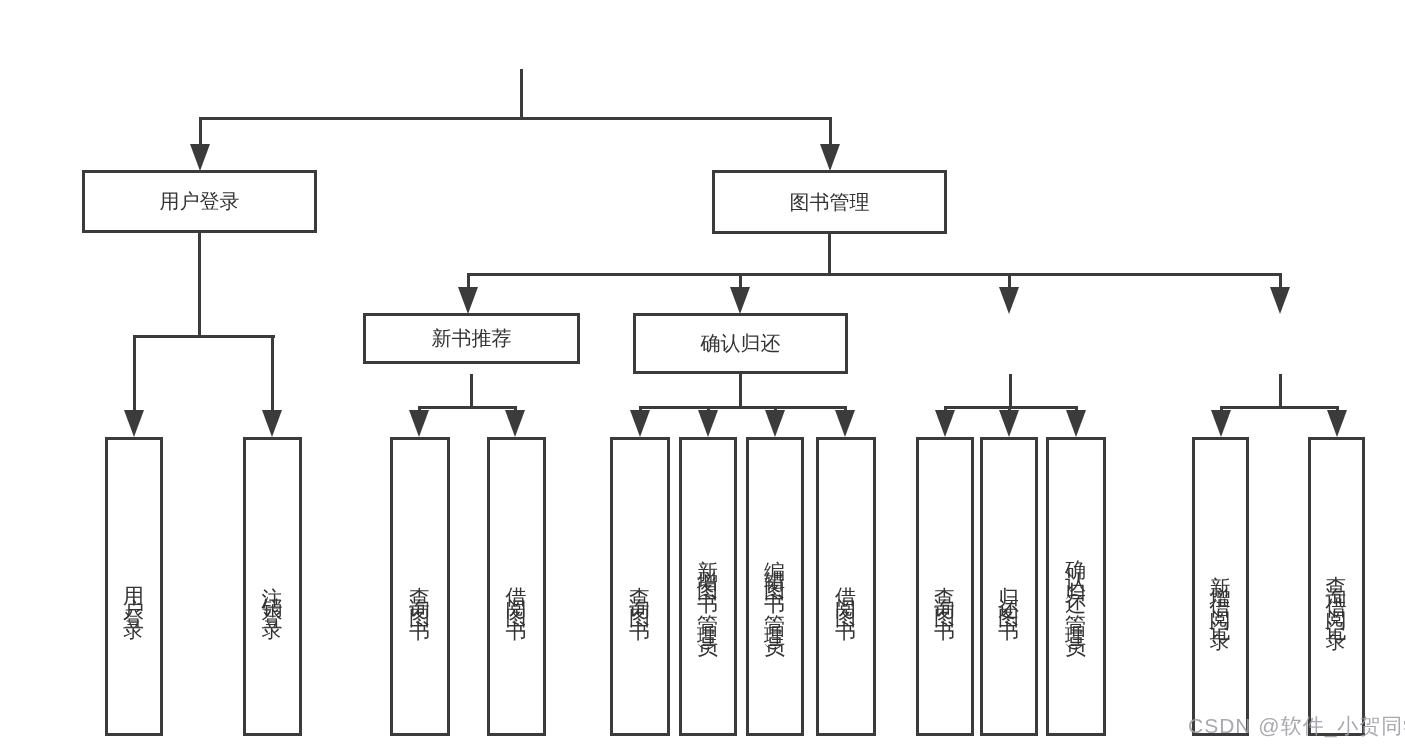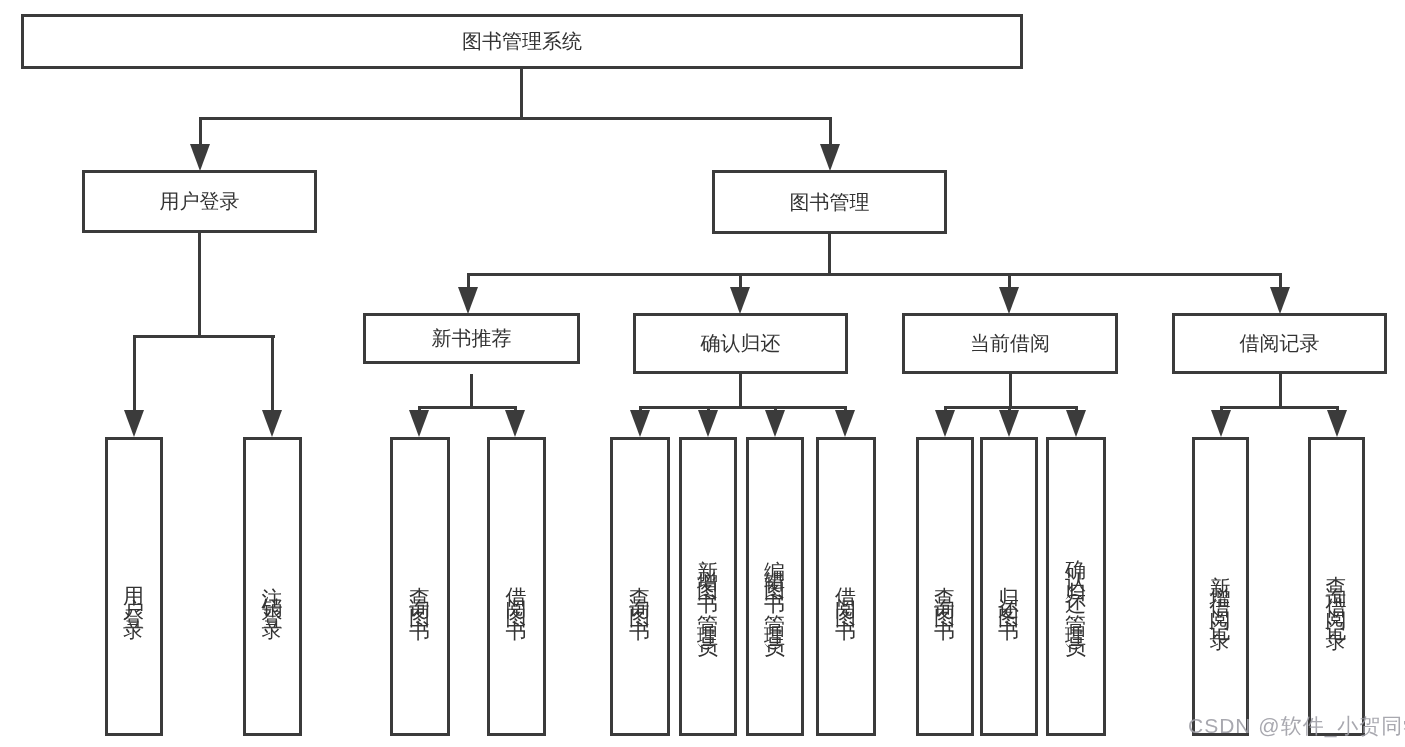--- a/index.html
+++ b/index.html
@@ -30,23 +30,20 @@
     position:absolute;left:1188px;top:712px;z-index:9;
     font-size:21px;color:rgba(158,158,166,0.9);letter-spacing:1px;
     white-space:nowrap;
   }
 </style>
 </head>
 <body>
 
 <div class="canvas">
 
-  <div class="box" style="left:21px;top:14px;width:1002px;height:55px;">
-    <span>图书管理系统</span>
-  </div>
 
   <div class="vl" style="left:520px;top:69px;height:50px;"></div>
   <div class="hl" style="left:199px;top:117px;width:633px;"></div>
   <div class="vl" style="left:199px;top:117px;height:30px;"></div>
   <div class="ah" style="left:190px;top:144px;"></div>
   <div class="vl" style="left:829px;top:117px;height:30px;"></div>
   <div class="ah" style="left:820px;top:144px;"></div>
 
   <div class="box" style="left:82px;top:170px;width:235px;height:63px;">
     <span>用户登录</span>
@@ -71,26 +68,20 @@
   <div class="vl" style="left:1008px;top:273px;height:16px;"></div>
   <div class="ah" style="left:999px;top:287px;"></div>
   <div class="vl" style="left:1279px;top:273px;height:16px;"></div>
   <div class="ah" style="left:1270px;top:287px;"></div>
 
   <div class="box" style="left:363px;top:313px;width:217px;height:51px;">
     <span>新书推荐</span>
   </div>
   <div class="box" style="left:633px;top:313px;width:215px;height:61px;">
     <span>确认归还</span>
-  </div>
-  <div class="box" style="left:902px;top:313px;width:216px;height:61px;">
-    <span>当前借阅</span>
-  </div>
-  <div class="box" style="left:1172px;top:313px;width:215px;height:61px;">
-    <span>借阅记录</span>
   </div>
 
   <div class="vl" style="left:470px;top:374px;height:34px;"></div>
   <div class="hl" style="left:418px;top:406px;width:99px;"></div>
   <div class="vl" style="left:418px;top:406px;height:8px;"></div>
   <div class="ah" style="left:409px;top:410px;"></div>
   <div class="vl" style="left:514px;top:406px;height:8px;"></div>
   <div class="ah" style="left:505px;top:410px;"></div>
 
   <div class="vl" style="left:739px;top:374px;height:34px;"></div>

